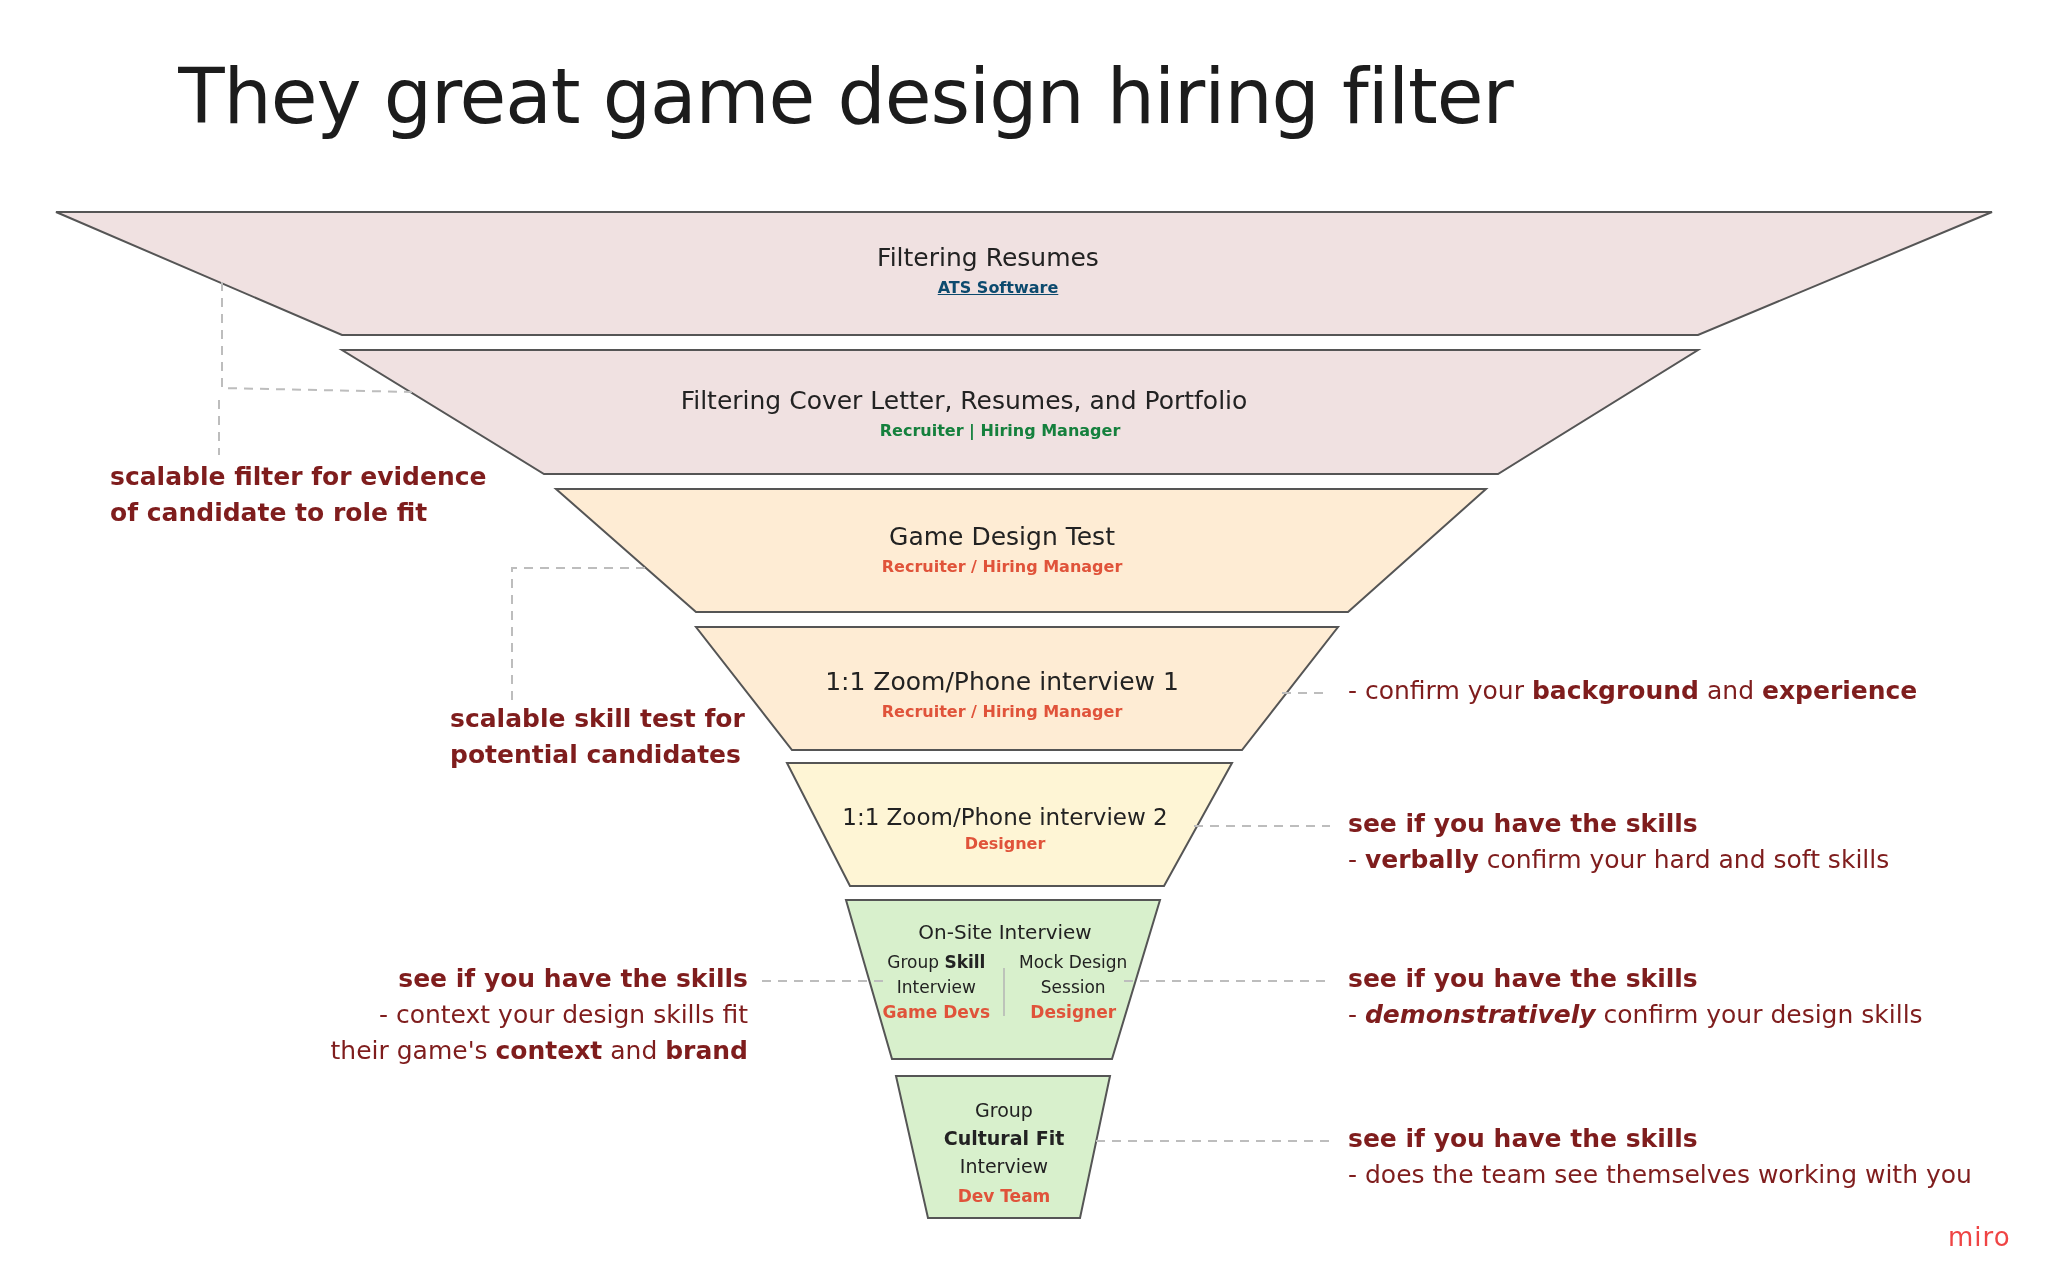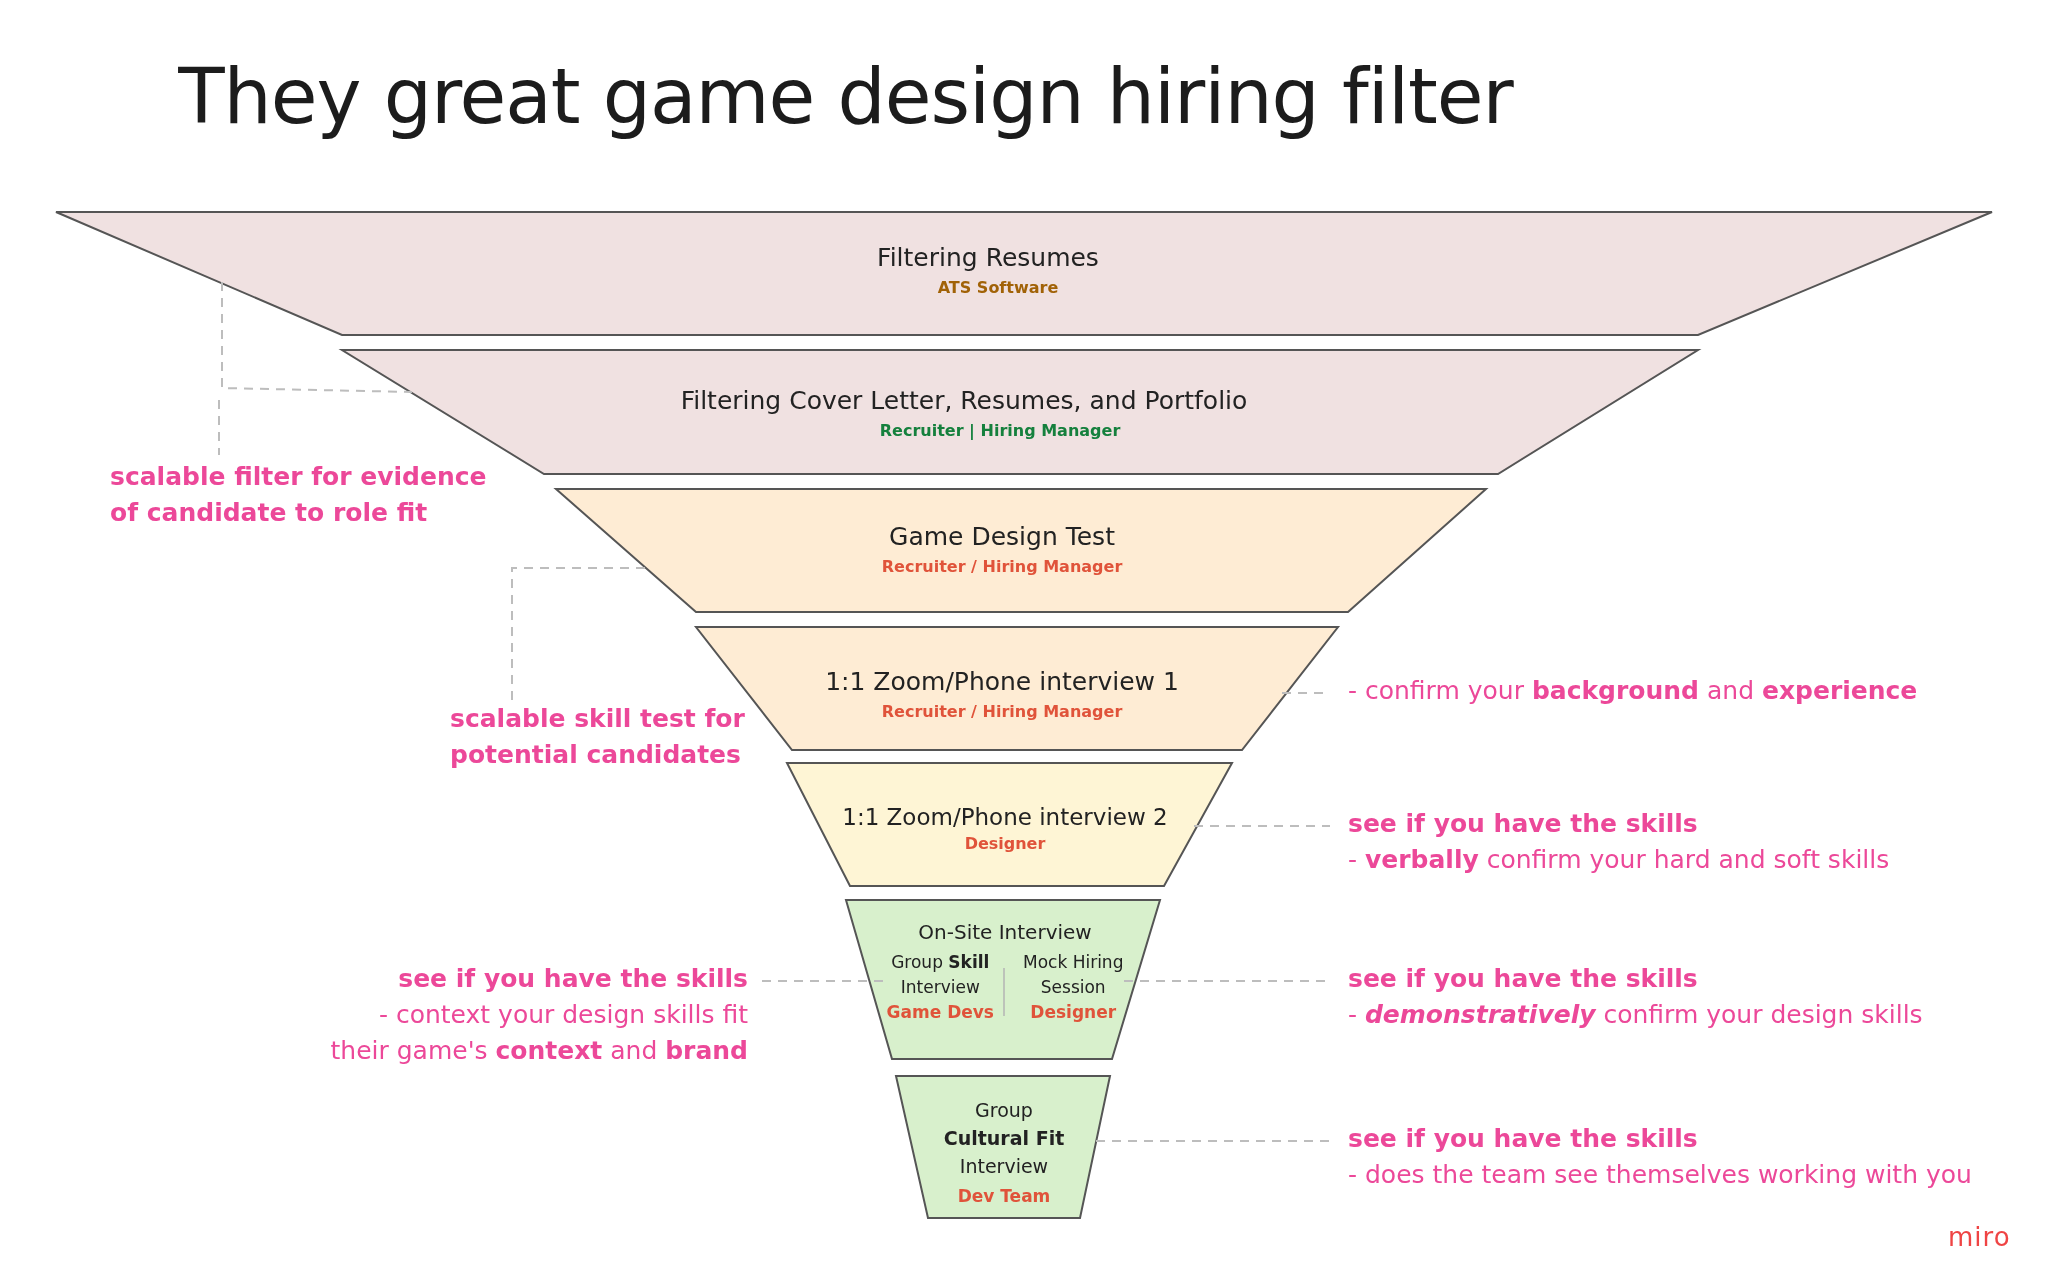--- a/index.html
+++ b/index.html
@@ -8,21 +8,21 @@
   .title { position: absolute; left: 0; top: 52px; width: 1691px; text-align: center;
            font-size: 76px; font-weight: normal; letter-spacing: -1px; color: #1c1c1c; margin: 0; }
   svg.funnel { position: absolute; left: 0; top: 0; }
   .stage-text { position: absolute; text-align: center; transform: translateX(-50%); white-space: nowrap; }
   .stage-title { font-size: 25px; color: #222; }
   .stage-role { font-size: 16px; font-weight: bold; margin-top: 8px; }
   .small-title { font-size: 20px; color: #222; }
   .sub-col { display: inline-block; vertical-align: top; text-align: center; font-size: 17px; line-height: 25px; color: #222; }
   .sub-col .role { font-weight: bold; color: #e0533a; }
   .sub-divider { display: inline-block; width: 1px; height: 48px; background: #b5b5b5; margin: 6px 14px 0 14px; vertical-align: top; }
-  .note { position: absolute; font-size: 25px; line-height: 36px; color: #ec4899; white-space: nowrap; }
+  .note { position: absolute; font-size: 25px; line-height: 36px; color: #7f1d1d; white-space: nowrap; }
   .note .head { font-weight: bold; }
   .note b { font-weight: bold; }
   .note i b, .note b i { font-style: italic; }
   .note.right-align { text-align: right; }
   .cult { font-size: 19px; line-height: 28px; color: #222; }
   .watermark { position: absolute; left: 1948px; top: 1222px; font-size: 26px; color: #ef4444; letter-spacing: 1px; }
 </style>
 </head>
 <body>
 
@@ -53,21 +53,21 @@
     <line x1="762" y1="981" x2="890" y2="981"></line>
     <line x1="1124" y1="981" x2="1330" y2="981"></line>
     <line x1="1096" y1="1141" x2="1330" y2="1141"></line>
   </g>
 
   <line x1="1004" y1="968" x2="1004" y2="1016" stroke="#b5b5b5" stroke-width="1.5"></line>
 </svg>
 
 <div class="stage-text" style="left:988px; top:243px;">
   <div class="stage-title">Filtering Resumes</div>
-  <div class="stage-role" style="color:#a16207; margin-top:6px; transform:translateX(10px);">ATS Software</div>
+  <div class="stage-role" style="color:#0c4a6e; margin-top:6px; transform:translateX(10px);text-decoration:underline;">ATS Software</div>
 </div>
 
 <div class="stage-text" style="left:964px; top:386px;">
   <div class="stage-title">Filtering Cover Letter, Resumes, and Portfolio</div>
   <div class="stage-role" style="color:#15803d; margin-top:6px; transform:translateX(36px);">Recruiter | Hiring Manager</div>
 </div>
 
 <div class="stage-text" style="left:1002px; top:522px;">
   <div class="stage-title">Game Design Test</div>
   <div class="stage-role" style="color:#e0533a; margin-top:6px;">Recruiter / Hiring Manager</div>
@@ -84,21 +84,21 @@
 </div>
 
 <div class="stage-text" style="left:1005px; top:920px;">
   <div class="small-title">On-Site Interview</div>
   <div style="margin-top:6px;">
     <div class="sub-col">
       <div><span>Group </span><b>Skill</b></div>
       <div>Interview</div>
       <div class="role">Game Devs</div>
     </div><span class="sub-divider" style="visibility:hidden;"></span><div class="sub-col">
-      <div>Mock Hiring</div>
+      <div>Mock Design</div>
       <div>Session</div>
       <div class="role">Designer</div>
     </div>
   </div>
 </div>
 
 <div class="stage-text cult" style="left:1004px; top:1096px;">
   <div>Group</div>
   <div style="font-weight:bold;">Cultural Fit</div>
   <div>Interview</div>

